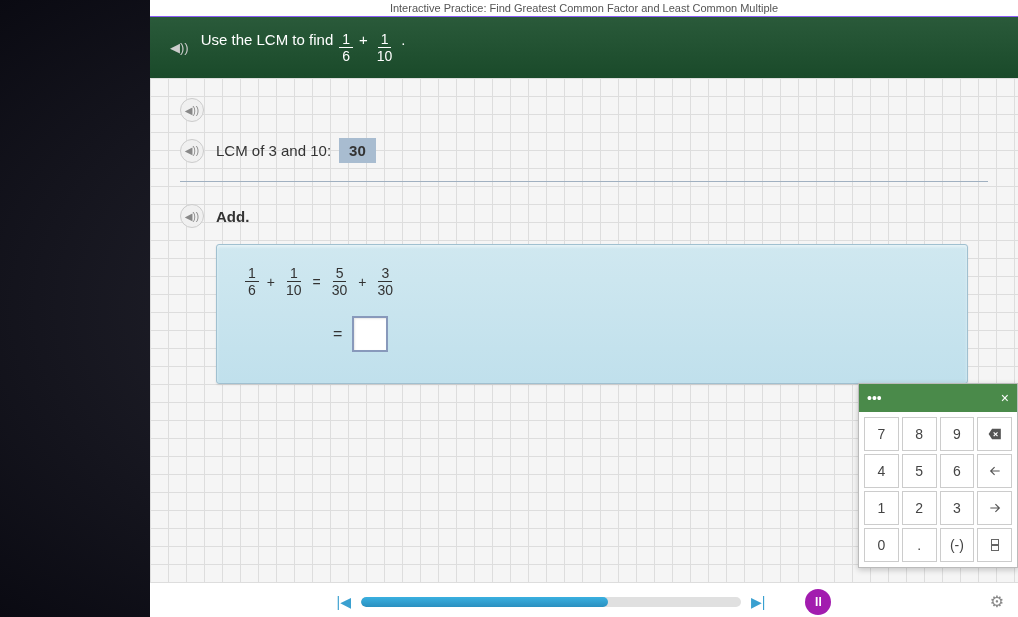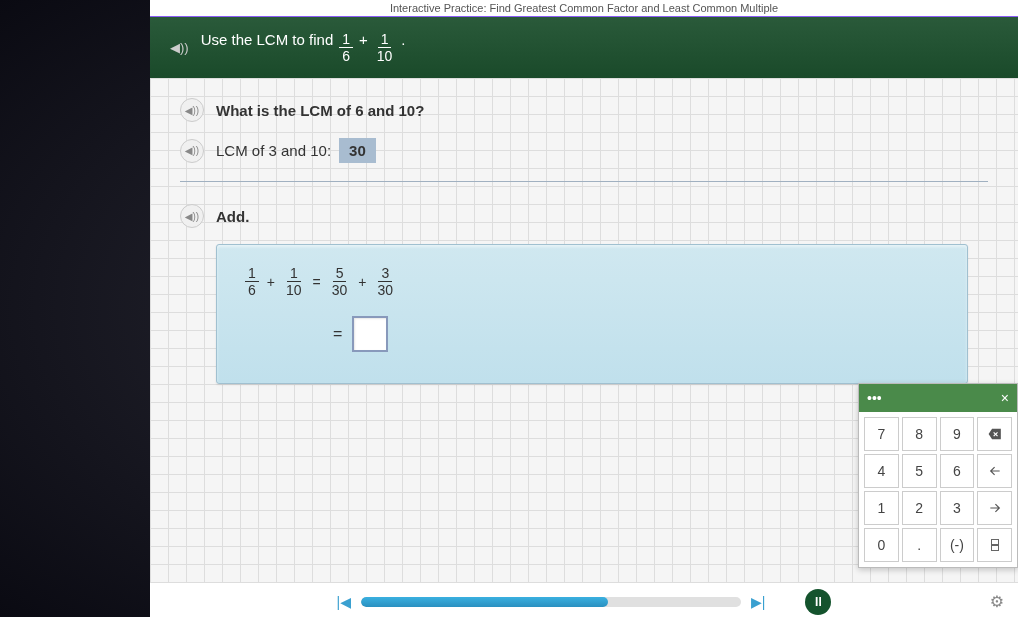--- a/index.html
+++ b/index.html
@@ -179,21 +179,21 @@
     .progress-fill {
       height: 100%;
       width: 65%;
       background: linear-gradient(#3ab0e0, #2a90c0);
       border-radius: 5px;
     }
     .pause-btn {
       width: 26px;
       height: 26px;
       border-radius: 50%;
-      background: #14532d;
+      background: #a21caf;
       color: #fff;
       display: flex;
       align-items: center;
       justify-content: center;
       font-size: 12px;
       font-weight: bold;
       margin-left: 30px;
     }
     .gear-btn {
       position: absolute;
@@ -225,21 +225,20 @@
         <span class="den">10</span>
       </span>
       <span>.</span>
     </div>
   </div>
 
   <div class="content">
 
     <div class="step-line">
       <div class="step-audio">◀))</div>
-      <span class="bold">What is the LCM of 6 and 10?</span>
     </div>
 
     <div class="step-line">
       <div class="step-audio">◀))</div>
       <span>LCM of 3 and 10:</span>
       <span class="answer-box">30</span>
     </div>
 
     <div class="divider"></div>
 

